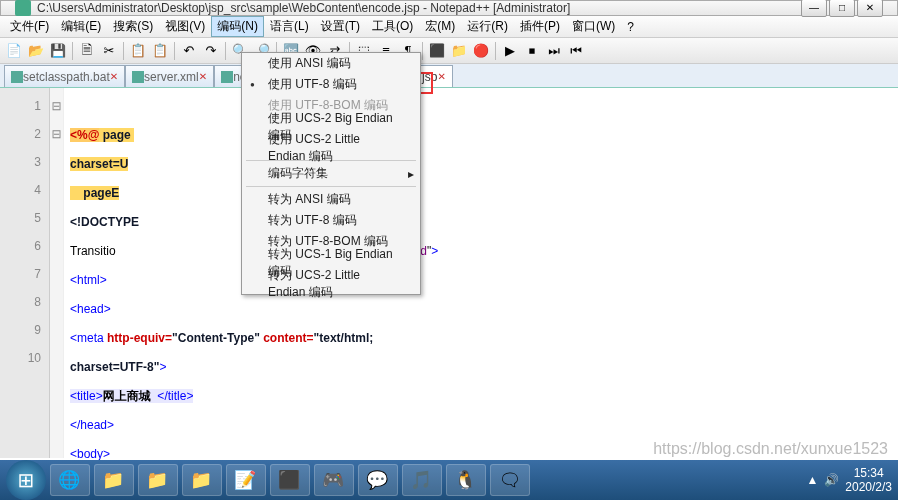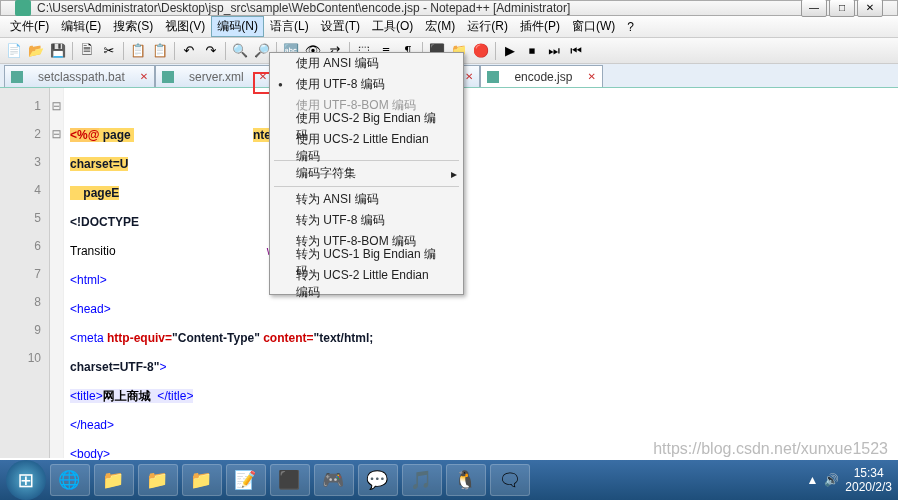--- a/index.html
+++ b/index.html
@@ -9,37 +9,37 @@
 .titlebar-text{flex:1;color:#333}
 .win-btns{display:flex;gap:2px}
 .win-btn{width:26px;height:18px;border:1px solid #999;background:linear-gradient(#fff,#ddd);text-align:center;line-height:16px;font-size:10px;border-radius:2px}
 .menubar{height:22px;background:linear-gradient(#fdfdfd,#ececec);border-bottom:1px solid #ccc;display:flex;align-items:center;padding:10px 4px}
 .menu-item{padding:2px 6px;cursor:default}
 .menu-item.active{background:#cde6ff;border:1px solid #7ab;padding:1px 5px}
 .toolbar{height:26px;background:linear-gradient(#fafafa,#e6e6e6);border-bottom:1px solid #ccc;display:flex;align-items:center;padding:0 4px;gap:2px}
 .tb-btn{width:20px;height:20px;border:1px solid transparent;display:flex;align-items:center;justify-content:center;font-size:13px}
 .tb-sep{width:1px;height:18px;background:#bbb;margin:0 2px}
 .tabbar{height:24px;background:#e6eef7;border-bottom:1px solid #8cb;display:flex;align-items:flex-end;padding:0 4px;gap:0}
-.tab{height:22px;padding:0 6px;background:linear-gradient(#f8fbff,#dce8f5);border:1px solid #9ab;border-bottom:none;display:flex;align-items:center;gap:15px;font-family:monospace;font-size:11px;color:#666}
+.tab{height:22px;padding:0 6px;background:linear-gradient(#f8fbff,#dce8f5);border:1px solid #9ab;border-bottom:none;display:flex;align-items:center;gap:0;font-family:monospace;font-size:11px;color:#666}
 .tab.active{background:#fff;color:#333}
 .tab-icon{width:12px;height:12px;background:#5a9}
 .tab-close{color:#c33;font-size:10px}
 .editor{display:flex;height:370px;background:#fff;position:relative}
 .gutter{width:50px;background:#e8e8e8;border-right:1px solid #ccc;text-align:right;padding:4px 8px 0 0;color:#888;font-family:monospace;font-size:16px;line-height:28px}
 .fold-col{width:14px;background:#f4f4f4;border-right:1px solid #eee;font-family:monospace;font-size:12px;color:#888;padding-top:4px;line-height:28px;text-align:center}
 .code{flex:1;padding:4px 6px;font-family:"Courier New",monospace;font-size:18px;line-height:28px;white-space:pre;position:relative}
 .hl-yellow{background:#ffd966}
 .hl-orange{background:#ffcc66}
 .c-red{color:#c00;font-weight:bold}
 .c-blue{color:#00f}
 .c-navy{color:#0f172a;font-weight:bold}
 .c-purple{color:#800080}
 .c-gray{color:#888}
 .caret-line{background:#e8e8ff}
-.dropdown{position:absolute;left:269px;top:52px;width:195px;background:#f4f4f4;border:1px solid #999;box-shadow:2px 2px 4px rgba(0,0,0,.3);z-index:10}
+.dropdown{position:absolute;left:241px;top:52px;width:180px;background:#f4f4f4;border:1px solid #999;box-shadow:2px 2px 4px rgba(0,0,0,.3);z-index:10}
 .dd-item{height:21px;display:flex;align-items:center;padding:0 20px 0 26px;position:relative;font-size:12px;color:#222}
 .dd-item.disabled{color:#999}
 .dd-item.checked::before{content:"●";position:absolute;left:8px;color:#333;font-size:8px}
 .dd-sep{height:1px;background:#ccc;margin:2px 4px}
 .dd-item .arrow{position:absolute;right:6px}
 .red-box{position:absolute;border:2px solid #e33;pointer-events:none}
 .taskbar{position:absolute;bottom:0;left:0;right:0;height:40px;background:linear-gradient(#3a6ea5,#1e4e7a);display:flex;align-items:center;padding:0 6px;gap:4px}
 .tb-app{width:40px;height:32px;background:rgba(255,255,255,.15);border:1px solid rgba(255,255,255,.2);border-radius:3px;display:flex;align-items:center;justify-content:center;font-size:18px}
 .tb-start{width:40px;height:40px;border-radius:50%;background:radial-gradient(#5ac,#147);display:flex;align-items:center;justify-content:center;color:#fff;font-size:20px}
 .tb-tray{margin-left:auto;display:flex;align-items:center;gap:6px;color:#fff;font-size:11px}

